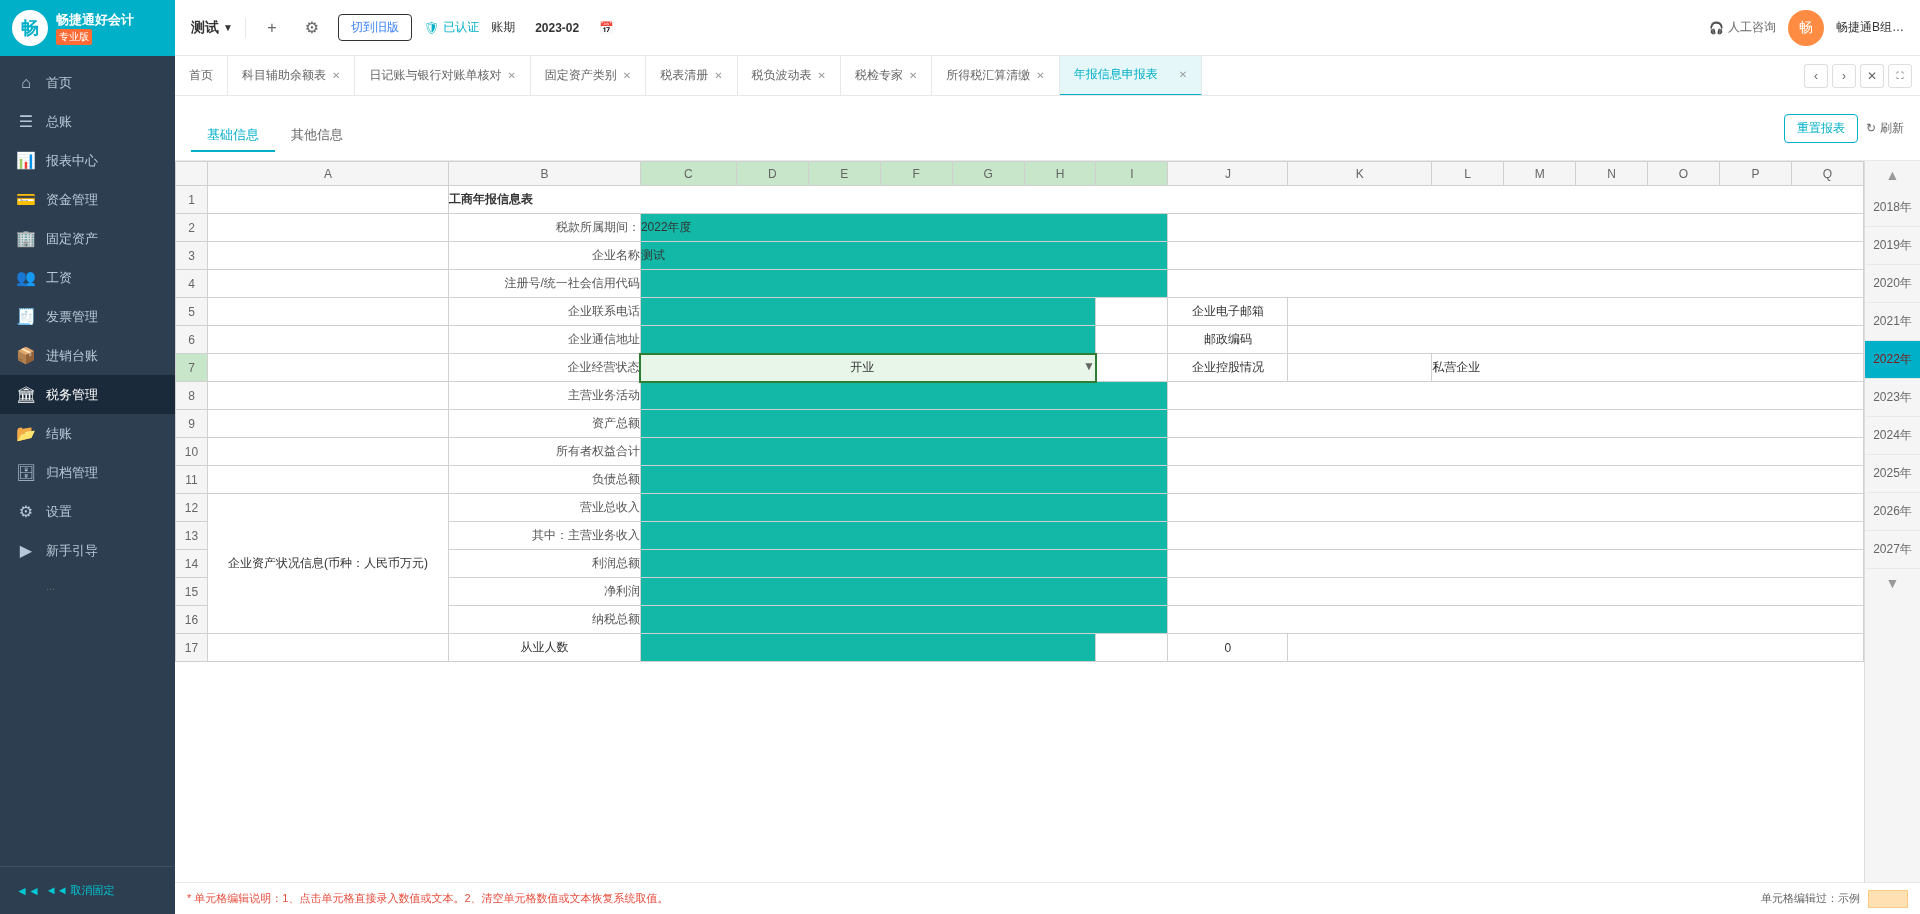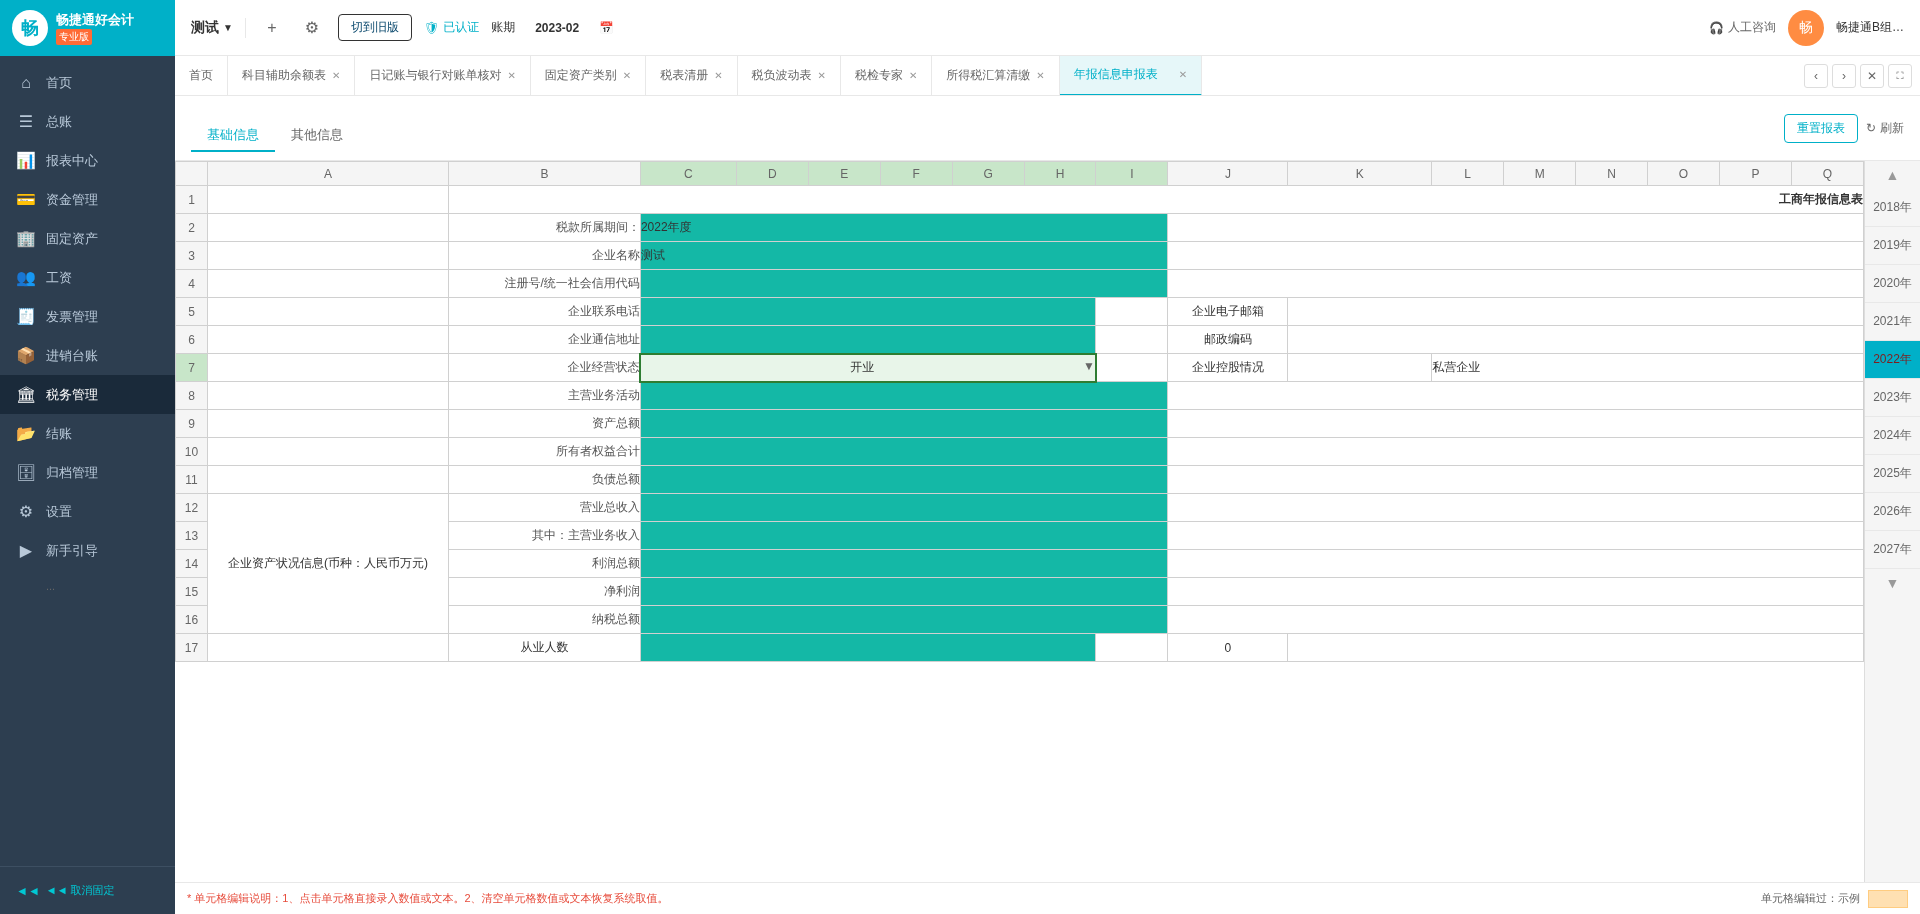--- a/index.html
+++ b/index.html
@@ -18,21 +18,21 @@
     .sidebar-pin { display: flex; align-items: center; padding: 8px 16px; color: #00c8d4; cursor: pointer; gap: 6px; font-size: 12px; }
 
     
     .main { flex: 1; display: flex; flex-direction: column; overflow: hidden; }
 
     
     .topbar { height: 56px; background: white; display: flex; align-items: center; padding: 0 16px; gap: 12px; border-bottom: 1px solid #e8e8e8; flex-shrink: 0; }
     .topbar-company { display: flex; align-items: center; gap: 4px; font-size: 14px; font-weight: bold; color: #333; cursor: pointer; }
     .topbar-divider { width: 1px; height: 20px; background: #e8e8e8; }
     .topbar-btn { display: flex; align-items: center; justify-content: center; width: 28px; height: 28px; border-radius: 4px; cursor: pointer; color: #666; font-size: 16px; }
-    .topbar-switch-btn { border: 1px solid #333; border-radius: 4px; padding: 4px 12px; font-size: 12px; cursor: pointer; color: #0c4a6e; font-family: Liberation Mono, monospace; }
+    .topbar-switch-btn { border: 1px solid #333; border-radius: 4px; padding: 4px 12px; font-size: 12px; cursor: pointer; color: #3b82f6; font-family: Liberation Mono, monospace; }
     .topbar-certified { display: flex; align-items: center; gap: 4px; color: #00b0c8; font-size: 12px; }
     .topbar-period { display: flex; align-items: center; gap: 20px; font-size: 12px; color: #333; }
     .topbar-spacer { flex: 1; }
     .topbar-right { display: flex; align-items: center; gap: 12px; }
     .topbar-service { display: flex; align-items: center; gap: 4px; color: #666; font-size: 12px; cursor: pointer; }
     .topbar-avatar { width: 36px; height: 36px; border-radius: 50%; background: #ff8c42; display: flex; align-items: center; justify-content: center; color: white; font-size: 14px; cursor: pointer; }
     .topbar-username { font-size: 12px; color: #333; }
 
     
     .tabbar { height: 40px; background: white; display: flex; align-items: center; border-bottom: 1px solid #e8e8e8; flex-shrink: 0; overflow: hidden; }
@@ -54,21 +54,21 @@
     .btn-reset { border: 1px solid #00b0c8; color: #00b0c8; background: white; padding: 5px 12px; border-radius: 4px; cursor: pointer; font-size: 12px; }
     .btn-refresh { display: flex; align-items: center; gap: 4px; color: #666; cursor: pointer; font-size: 12px; }
     .spreadsheet-container { flex: 1; overflow: auto; position: relative; }
     .spreadsheet { border-collapse: collapse; min-width: 100%; }
     .spreadsheet th, .spreadsheet td { border: 1px solid #d0d0d0; font-size: 12px; padding: 0; white-space: nowrap; }
     .col-header { background: #f5f5f5; text-align: center; font-weight: normal; color: #666; height: 24px; min-width: 60px; padding: 0 4px; position: sticky; top: 0; z-index: 10; }
     .row-header { background: #f5f5f5; text-align: center; color: #666; height: 28px; min-width: 32px; width: 32px; position: sticky; left: 0; z-index: 5; }
     .cell { height: 28px; padding: 2px 6px; vertical-align: middle; color: #333; }
     .cell-center { text-align: center; }
     .cell-label { text-align: right; color: #555; padding-right: 8px; }
-    .cell-title { text-align: right; font-size: 15px; font-weight: bold; }
+    .cell-title { text-align: left; font-size: 15px; font-weight: bold; }
     .cell-active { background: #e8f5e9; border: 2px solid #2e7d32 !important; }
     .col-c { background: #14b8a6; }
     .col-header-c { background: #c8e6c9; }
     .dropdown-cell { position: relative; }
     .dropdown-arrow { float: right; color: #666; }
 
     
     .year-panel { width: 56px; background: #f5f5f5; border-left: 1px solid #ddd; display: flex; flex-direction: column; align-items: center; overflow-y: auto; flex-shrink: 0; }
     .year-item { width: 100%; text-align: center; padding: 10px 4px; font-size: 12px; color: #666; cursor: pointer; border-bottom: 1px solid #e8e8e8; }
     .year-item.active { background: #00b0c8; color: #7f1d1d; }

